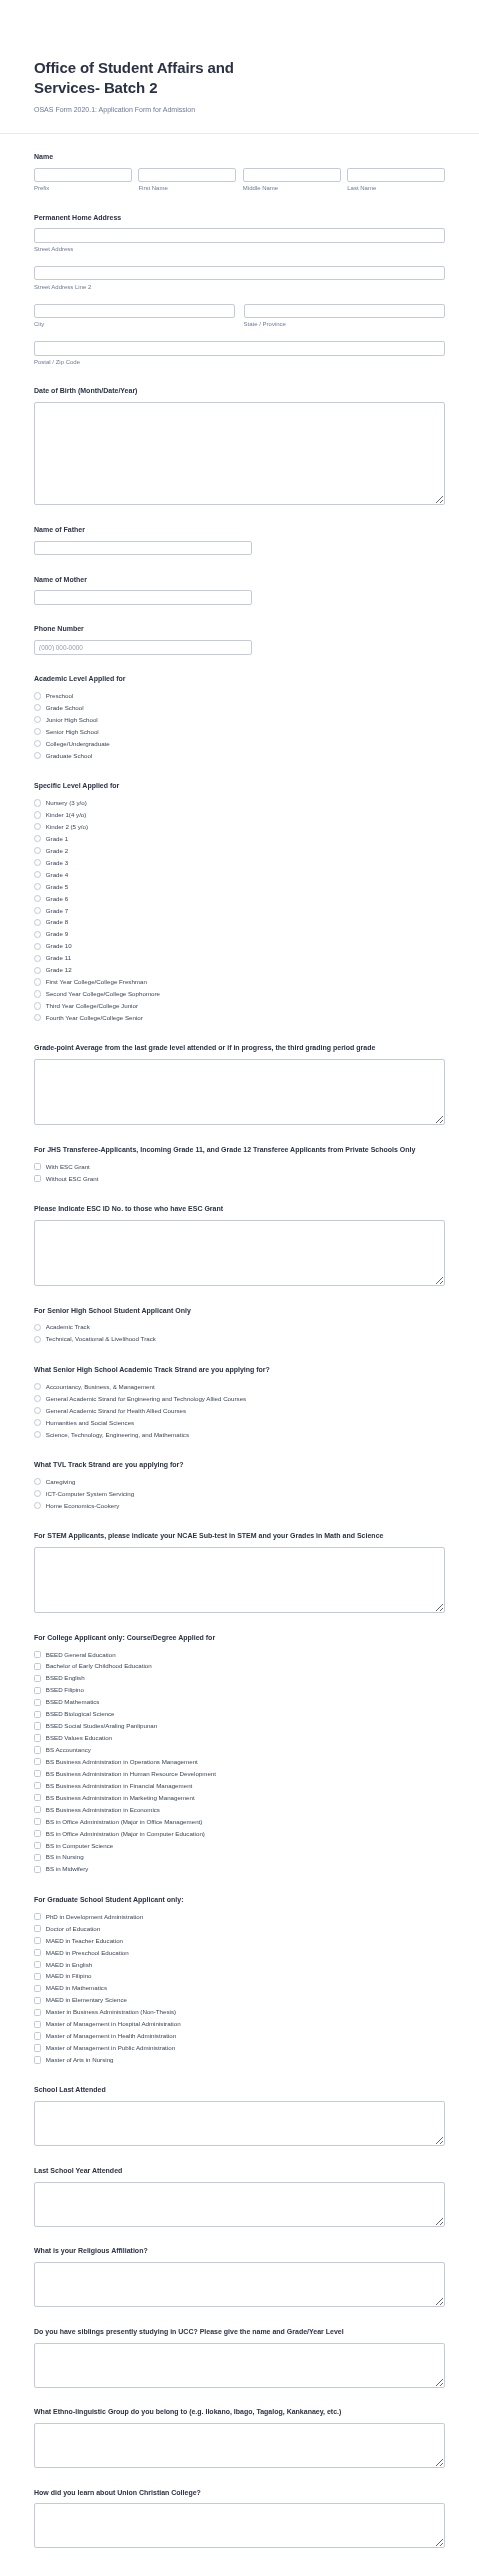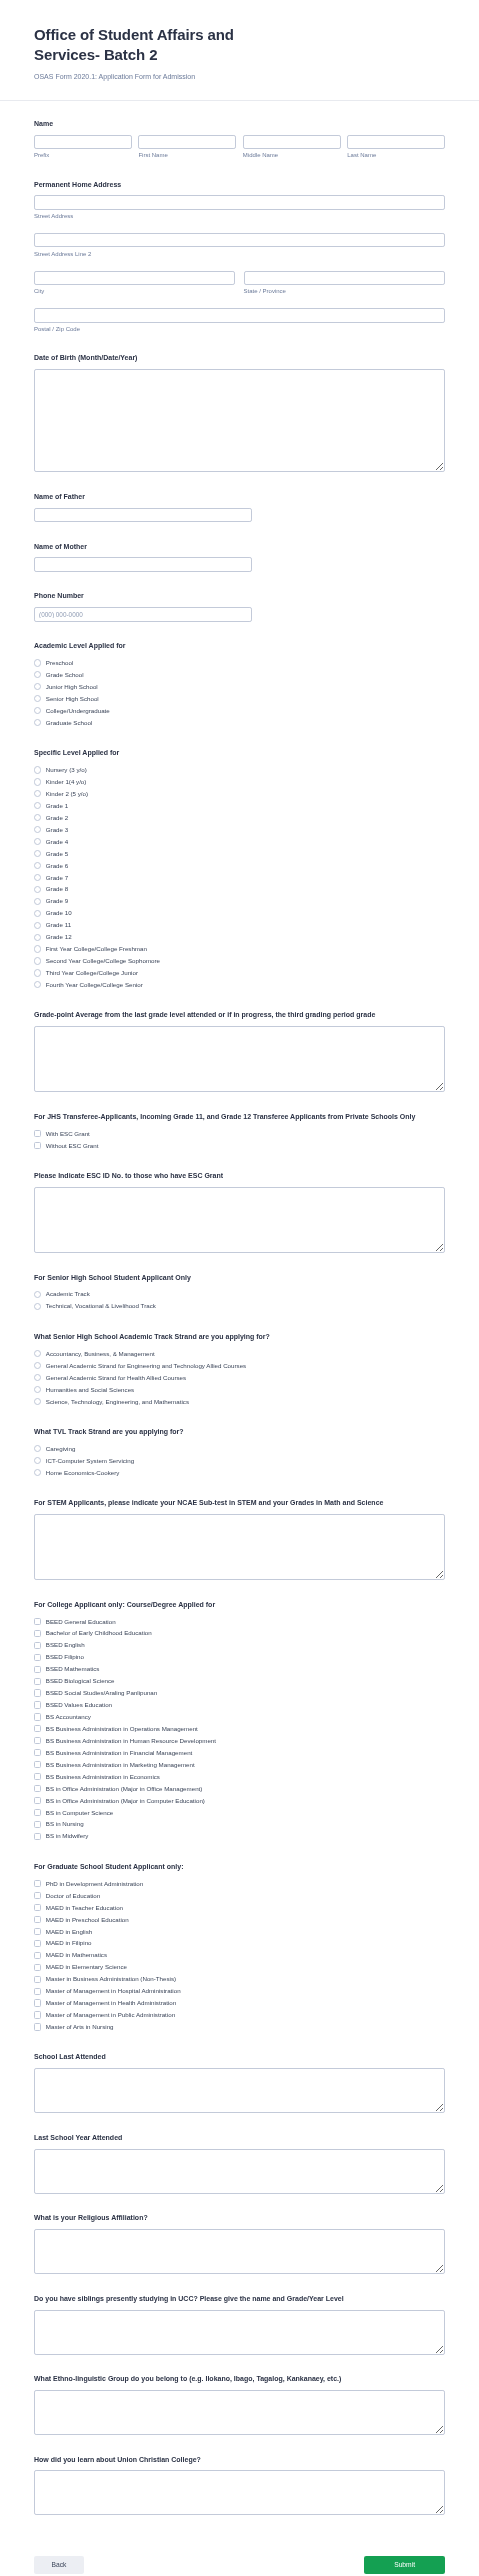--- a/index.html
+++ b/index.html
@@ -16,20 +16,21 @@
   }
   .page {
     width: 479px;
     margin: 0 auto;
     background: #fff;
     position: relative;
   }
   .form-head {
     padding: 25px 34px 18.5px 34px;
     border-bottom: 0.5px solid #e8eaef;
+    margin-top: 33px;
   }
   .form-title {
     font-size: 15px;
     font-weight: 700;
     line-height: 1.33;
     color: #2b3245;
     margin: 0 0 7.2px 0;
     max-width: 268px;
     letter-spacing: -0.1px;
   }

